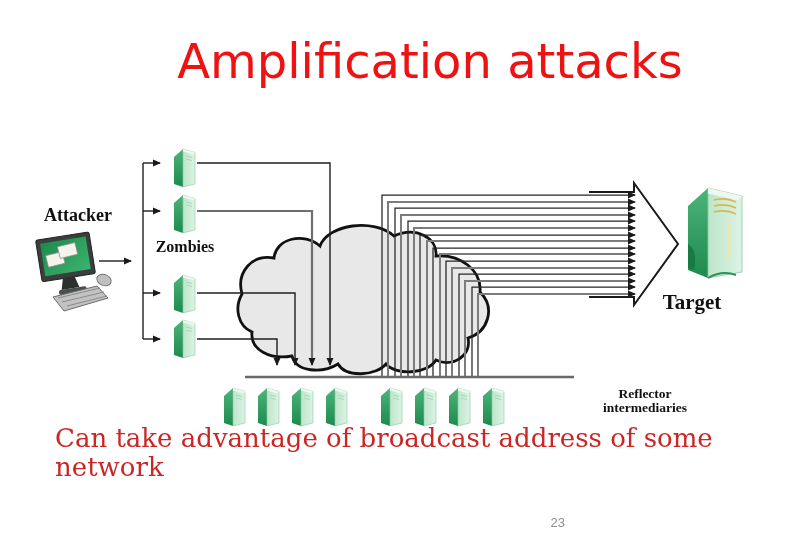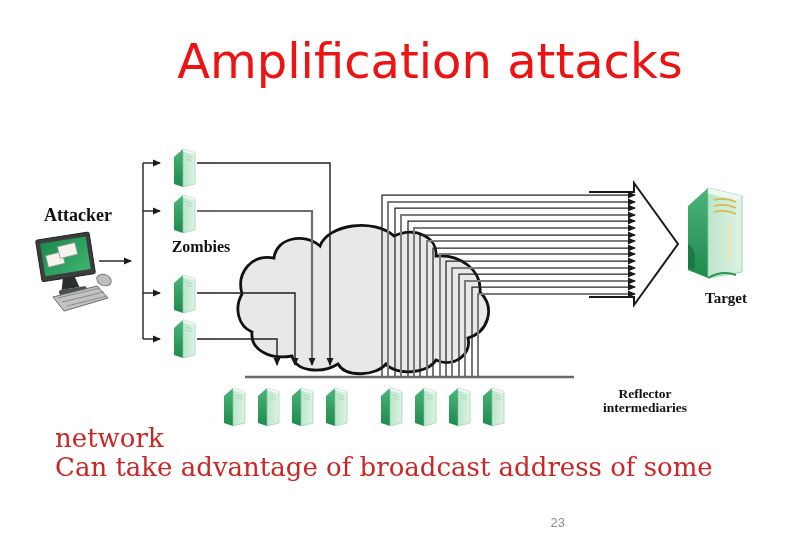--- a/index.html
+++ b/index.html
@@ -4,23 +4,23 @@
 <style>
   html,body{margin:0;padding:0;background:#ffffff;}
   .slide{position:relative;width:800px;height:553px;background:#ffffff;overflow:hidden;
          font-family:"Liberation Serif", serif;}
   .title{position:absolute;left:150px;top:37px;width:560px;text-align:center;
          font-family:"DejaVu Sans", sans-serif;font-size:48px;font-weight:400;
          color:#ee1313;white-space:nowrap;line-height:1;}
   .dlabel{position:absolute;color:#111111;font-family:"Liberation Serif", serif;
           font-weight:bold;text-align:center;}
   .lbl-attacker{left:44px;top:205px;width:62px;font-size:18px;}
-  .lbl-zombies{left:153px;top:238px;width:64px;font-size:16px;margin-left:16px;}
+  .lbl-zombies{left:153px;top:238px;width:64px;font-size:16px;}
   .lbl-reflectors{left:567px;top:387px;width:100px;font-size:13.5px;line-height:14px;margin-left:28px;}
-  .lbl-target{left:685px;top:290px;width:62px;font-size:15px;text-align:right;}
+  .lbl-target{left:661px;top:290px;width:62px;font-size:21px;}
   .caption{position:absolute;left:55px;top:424px;width:680px;
            font-family:"DejaVu Serif", serif;font-size:26px;color:#cb2626;line-height:29px;}
   .pagenum{position:absolute;left:465px;top:515px;width:100px;text-align:right;
            font-family:"Liberation Sans", sans-serif;font-size:13px;color:#8f8f8f;}
   svg{position:absolute;left:0;top:0;}
   .nb{fill:none;stroke:#262626;stroke-width:1.25px;}
   .ng{fill:none;stroke:#7c7c7c;stroke-width:2px;}
   .zl{fill:none;stroke:#1f1f1f;stroke-width:1.4px;}
   .zg{fill:none;stroke:#6e6e6e;stroke-width:2.2px;}
 </style>
@@ -140,18 +140,18 @@
       <path d="M24,94 Q38,86 52,91" stroke="#2c9257" stroke-width="2" fill="none"></path>
     </g>
   </svg>
 
   <div class="dlabel lbl-attacker">Attacker</div>
   <div class="dlabel lbl-zombies">Zombies</div>
   <div class="dlabel lbl-reflectors">Reflector intermediaries</div>
   <div class="dlabel lbl-target">Target</div>
 
   <div class="caption">
+    <div>Can take advantage of broadcast address of some</div>
     <div>network</div>
-    <div>Can take advantage of broadcast address of some</div>
   </div>
 
   <div class="pagenum">23</div>
 </div>
 
 </body></html>

